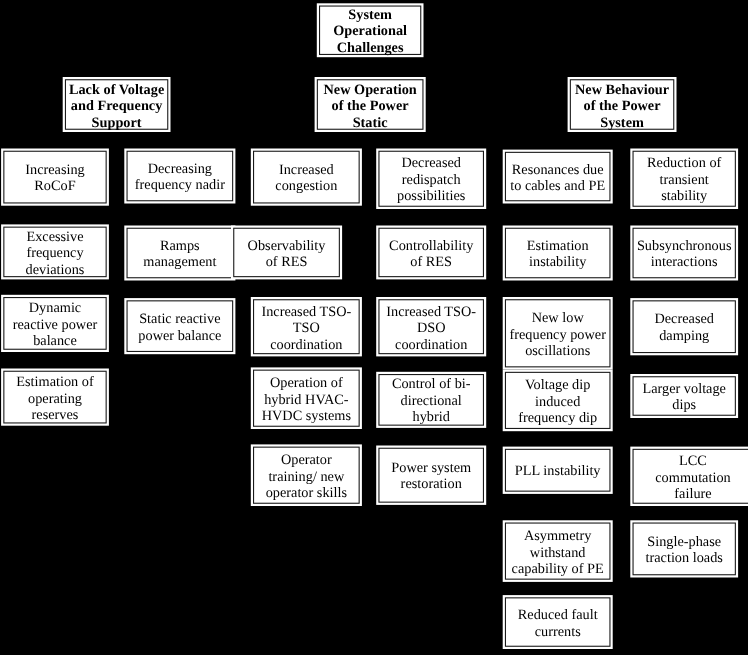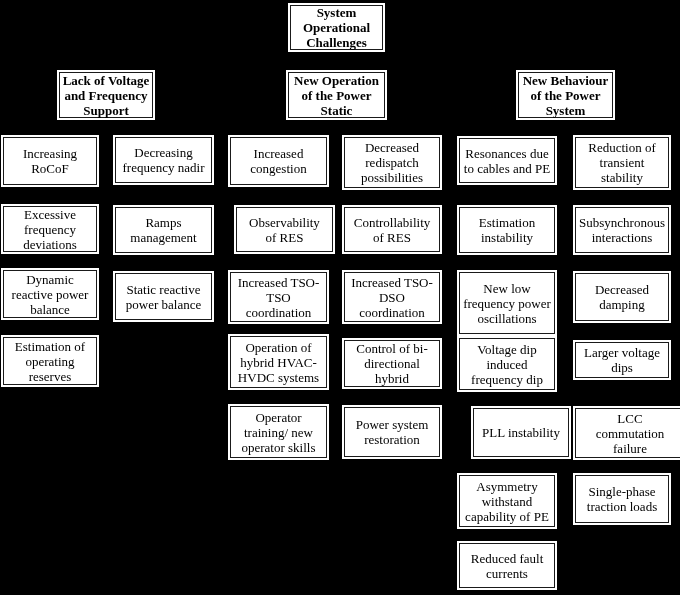--- a/index.html
+++ b/index.html
@@ -68,21 +68,21 @@
 
   <div class="box" style="left:115px;top:137px;width:97px;height:46px">Decreasing
 frequency nadir</div>
   <div class="box" style="left:115px;top:207px;width:97px;height:46px">Ramps
 management</div>
   <div class="box" style="left:115px;top:273px;width:97px;height:47px">Static reactive
 power balance</div>
 
   <div class="box" style="left:230px;top:137px;width:97px;height:48px">Increased
 congestion</div>
-  <div class="box" style="left:236px;top:207px;width:97px;height:45px">Observability
+  <div class="box" style="left:212px;top:207px;width:97px;height:45px">Observability
 of RES</div>
   <div class="box" style="left:230px;top:272px;width:97px;height:50px">Increased TSO-
 TSO
 coordination</div>
   <div class="box" style="left:230px;top:336px;width:97px;height:52px">Operation of
 hybrid HVAC-
 HVDC systems</div>
   <div class="box" style="left:230px;top:406px;width:97px;height:52px">Operator
 training/ new
 operator skills</div>
@@ -103,21 +103,21 @@
   <div class="box" style="left:459px;top:138px;width:96px;height:45px">Resonances due
 to cables and PE</div>
   <div class="box" style="left:459px;top:207px;width:96px;height:46px">Estimation
 instability</div>
   <div class="box" style="left:459px;top:272px;width:96px;height:62px">New low
 frequency power
 oscillations</div>
   <div class="box" style="left:459px;top:338px;width:96px;height:52px">Voltage dip
 induced
 frequency dip</div>
-  <div class="box" style="left:473px;top:408px;width:96px;height:49px">PLL instability</div>
+  <div class="box" style="left:459px;top:408px;width:96px;height:39px">PLL instability</div>
   <div class="box" style="left:459px;top:475px;width:96px;height:52px">Asymmetry
 withstand
 capability of PE</div>
   <div class="box" style="left:459px;top:543px;width:96px;height:45px">Reduced fault
 currents</div>
 
   <div class="box" style="left:575px;top:137px;width:94px;height:51px">Reduction of
 transient
 stability</div>
   <div class="box" style="left:575px;top:207px;width:94px;height:46px">Subsynchronous

